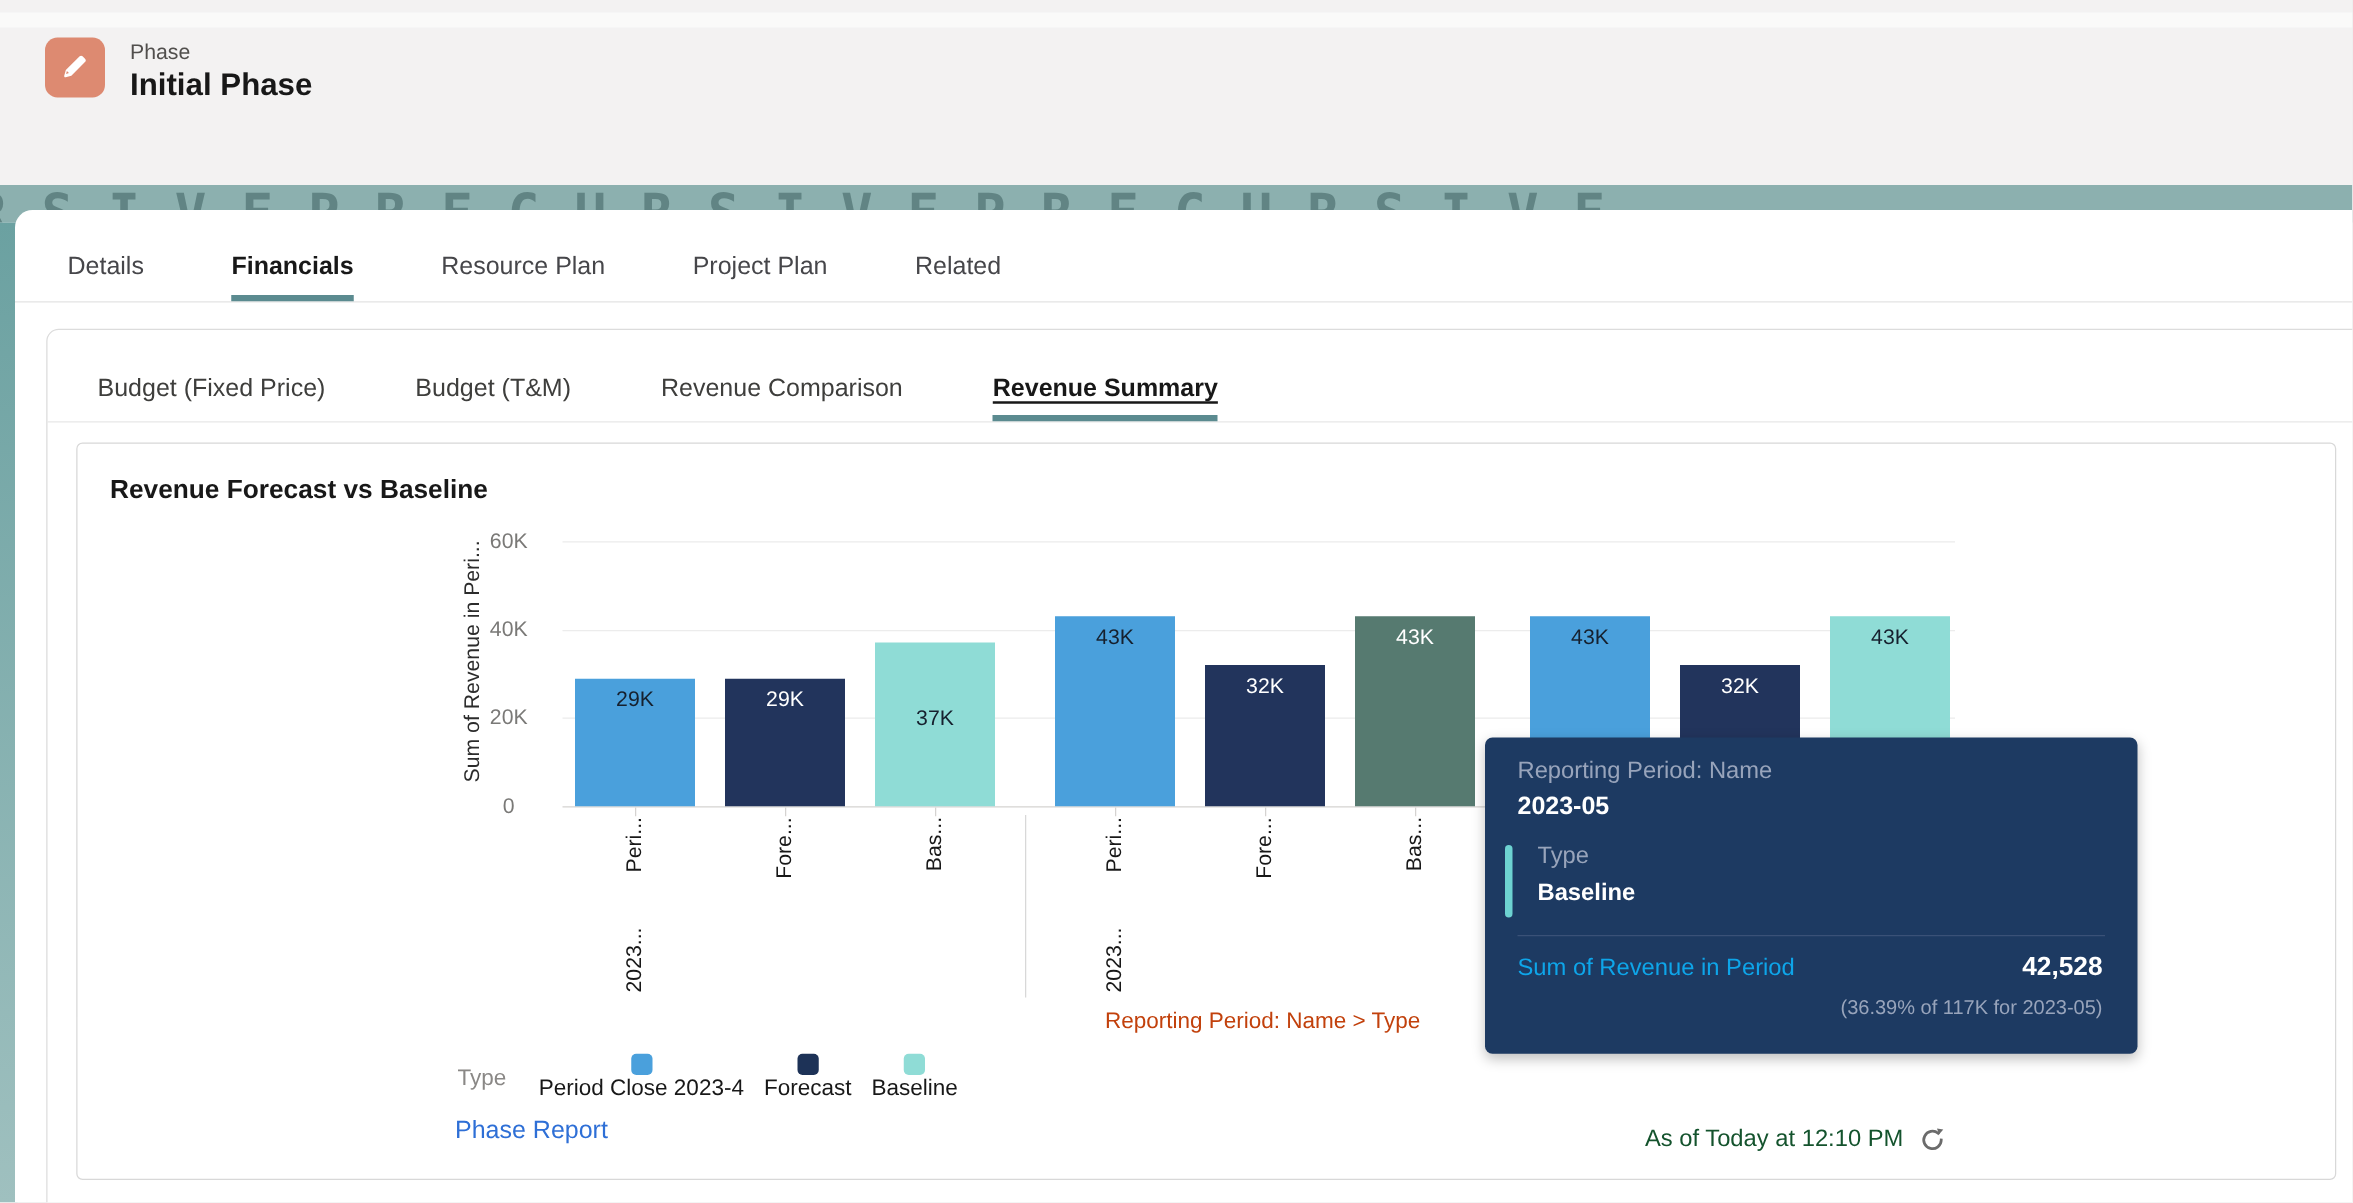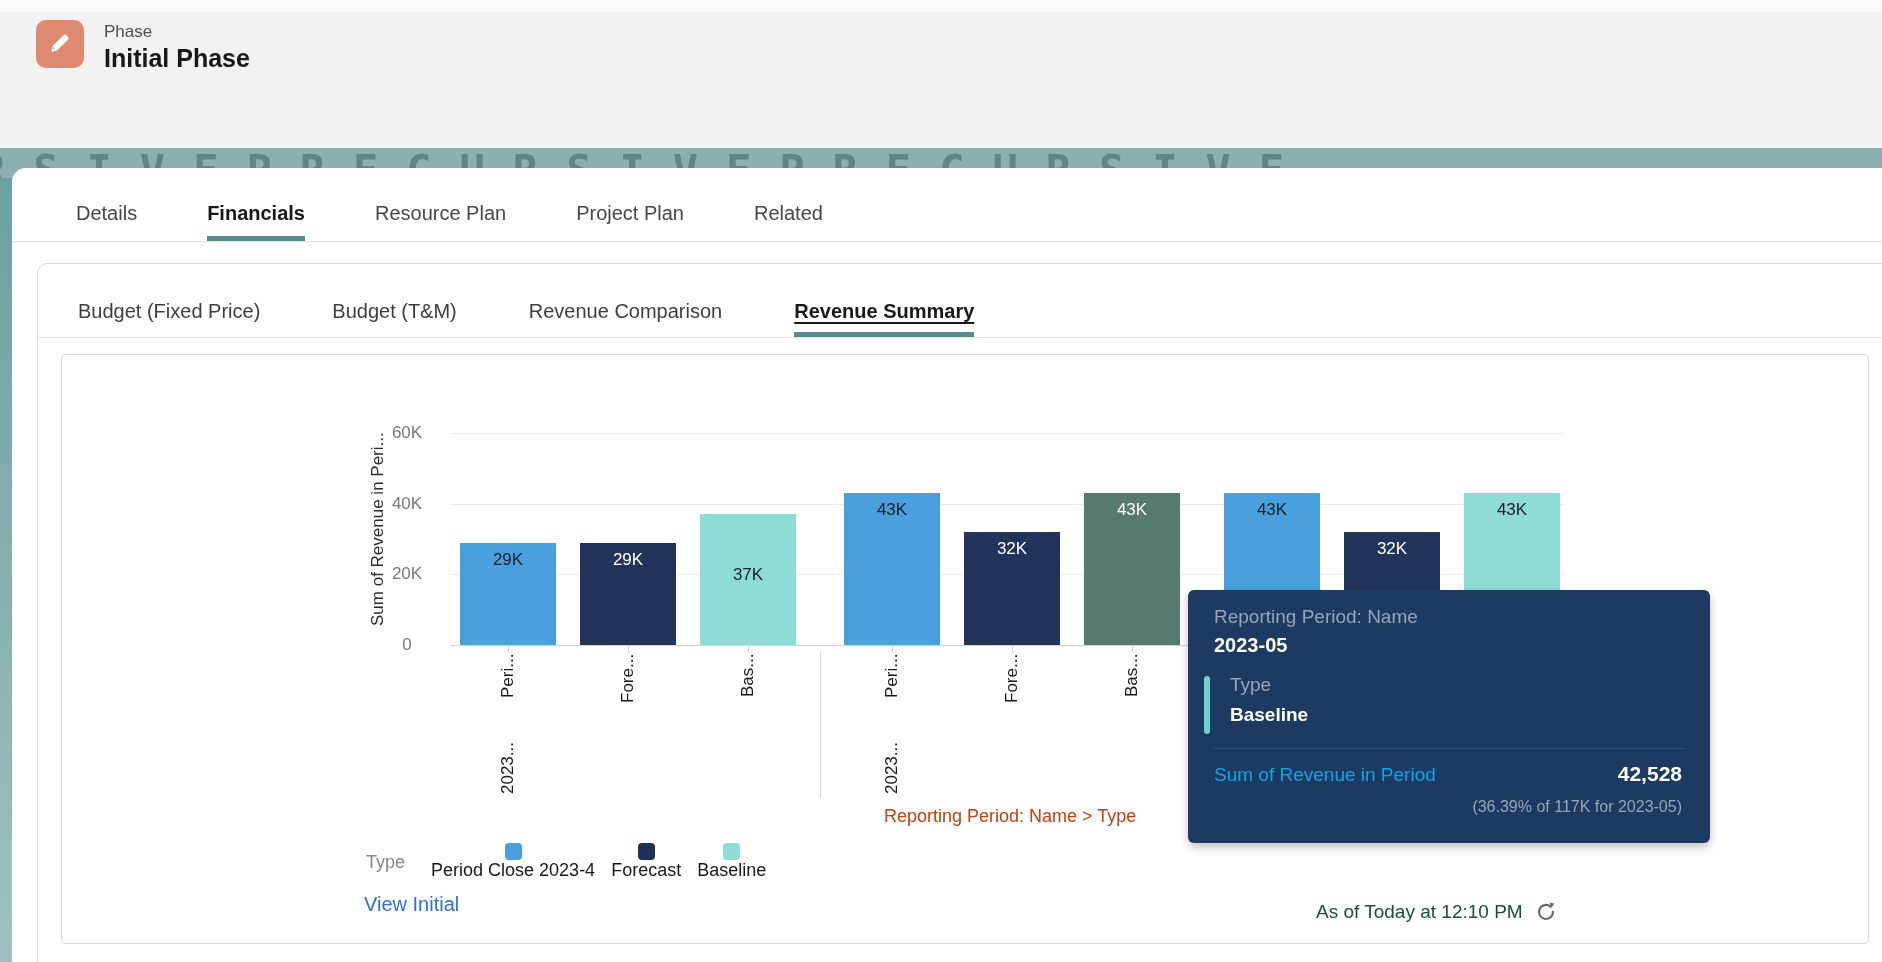--- a/index.html
+++ b/index.html
@@ -1,36 +1,36 @@
 <!DOCTYPE html>
 <html><head>
 <meta charset="utf-8">
 <style>
   html,body{margin:0;padding:0;background:#e8e8e8;}
   #root{position:relative;width:1882px;height:962px;overflow:hidden;
         font-family:"Liberation Sans",sans-serif;background:#f3f2f2;}
   
-  .header{position:absolute;left:0;top:0;width:1882px;height:148px;background:#f3f2f2;}
+  .header{position:absolute;left:0;top:10px;width:1882px;height:148px;background:#f3f2f2;}
   .header-topstrip{position:absolute;left:0;top:0;width:1882px;height:12px;background:#fafaf9;}
   .obj-icon{position:absolute;left:36px;top:20px;width:48px;height:48px;border-radius:10px;
             background:#dd8a71;display:flex;align-items:center;justify-content:center;}
   .record-type{position:absolute;left:104px;top:22px;font-size:17px;color:#514f4d;}
   .record-name{position:absolute;left:104px;top:44px;font-size:25px;font-weight:700;color:#181818;}
   
   .banner{position:absolute;left:0;top:148px;width:1882px;height:30px;background:#8cb0af;overflow:hidden;}
   .watermark{position:absolute;left:-20px;top:-2px;font-size:42px;font-weight:700;
              letter-spacing:28px;white-space:nowrap;color:rgba(62,97,96,0.55);
              font-family:"DejaVu Sans Mono","Liberation Mono",monospace;}
   .page-left-bg{position:absolute;left:0;top:178px;width:14px;height:784px;
                 background:linear-gradient(#6ba1a1,#9fc0bf);}
   
   .outer-card{position:absolute;left:12px;top:168px;width:1870px;height:794px;background:#ffffff;
               border-top-left-radius:14px;}
   
-  .tabs{position:absolute;left:0;top:0;width:1870px;padding:34px 0 0 64px;box-sizing:border-box;
+  .tabs{position:absolute;left:0;top:0;width:1870px;padding:34px 0 0 42px;box-sizing:border-box;
         display:flex;gap:70px;border-bottom:1px solid #e3e3e3;}
   .tab{font-size:20px;color:#46464a;padding-bottom:11px;border-bottom:5px solid transparent;cursor:pointer;}
   .tab.active{color:#181818;font-weight:700;border-bottom-color:#5b8b90;}
   
   .nested-card{position:absolute;left:25px;top:95px;width:1900px;height:740px;background:#fff;
                border:1px solid #dcdcdc;border-radius:10px;}
   .subtabs{position:absolute;left:0;top:0;width:100%;padding:36px 0 0 40px;box-sizing:border-box;
            display:flex;gap:72px;border-bottom:1px solid #e7e7e7;}
   .subtab{font-size:20px;color:#3e3e3c;padding-bottom:9px;border-bottom:5px solid transparent;cursor:pointer;}
   .subtab.active{color:#181818;font-weight:700;border-bottom-color:#5b8b90;
@@ -115,20 +115,21 @@
       <div class="subtabs" id="subtabs">
           <div class="subtab">Budget (Fixed Price)</div>
           <div class="subtab">Budget (T&amp;M)</div>
           <div class="subtab">Revenue Comparison</div>
           <div class="subtab active">Revenue Summary</div>
         </div>
     </div>
   </div>
 
   <div class="chart-card"></div>
+  <div class="chart-title">Revenue Forecast vs Baseline</div>
 
   <div id="chart-layer">
       <div class="gridline" style="left: 450px; top: 433px; width: 1114px;"></div>
       <div class="ytick" style="left: 378px; top: 423px; width: 58px;">60K</div>
       <div class="gridline" style="left: 450px; top: 503.667px; width: 1114px;"></div>
       <div class="ytick" style="left: 378px; top: 493.667px; width: 58px;">40K</div>
       <div class="gridline" style="left: 450px; top: 574.333px; width: 1114px;"></div>
       <div class="ytick" style="left: 378px; top: 564.333px; width: 58px;">20K</div>
       <div class="gridline axisline" style="left: 450px; top: 645px; width: 1114px;"></div>
       <div class="ytick" style="left: 378px; top: 635px; width: 58px;">0</div>
@@ -189,21 +190,21 @@
           <span class="swatch" style="background: rgb(29, 50, 87);"></span>
           <span class="legend-label">Forecast</span>
         </span>
         <span class="legend-item">
           <span class="swatch" style="background: rgb(143, 220, 214);"></span>
           <span class="legend-label">Baseline</span>
         </span>
       </span>
   </div>
 
-  <div class="view-report">View Initial</div>
+  <div class="view-report">Phase Report</div>
   <div class="asof">
     <span class="asof-text">As of Today at 12:10 PM</span>
     <span class="refresh">
       <svg width="22" height="22" viewBox="0 0 22 22">
         <path d="M18 11a7 7 0 1 1-2.5-5.4" fill="none" stroke="#6b6b6b" stroke-width="2.2" stroke-linecap="square"></path>
         <polygon points="14.6,1.8 19.6,2.6 16.2,6.6" fill="#6b6b6b"></polygon>
       </svg>
     </span>
   </div>
 

